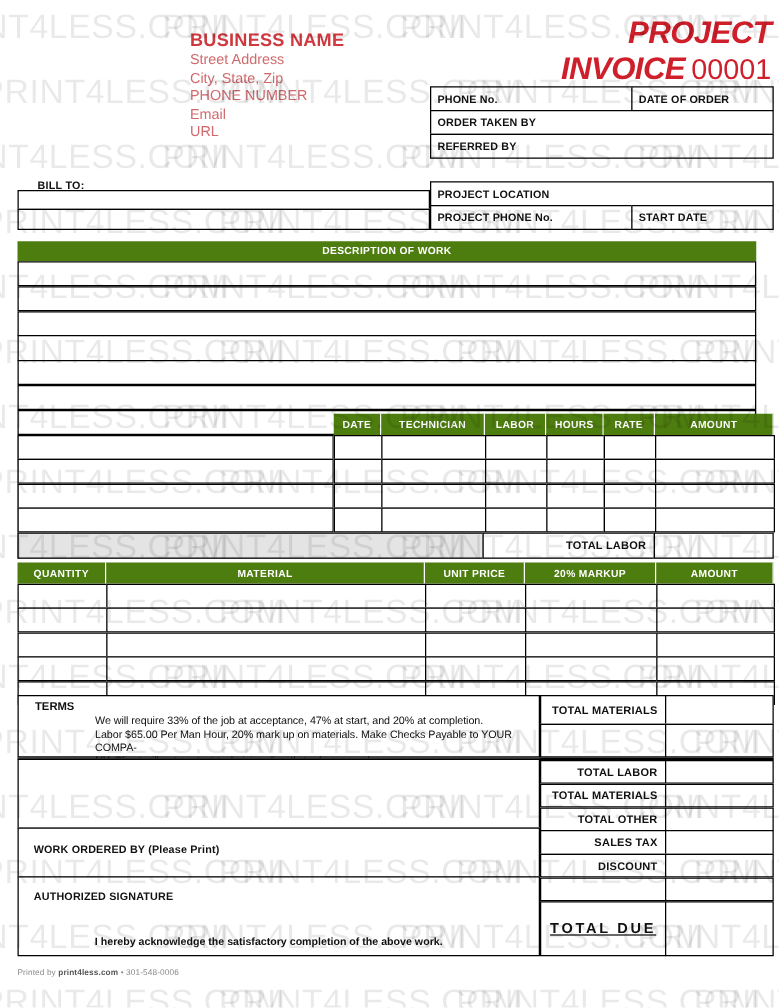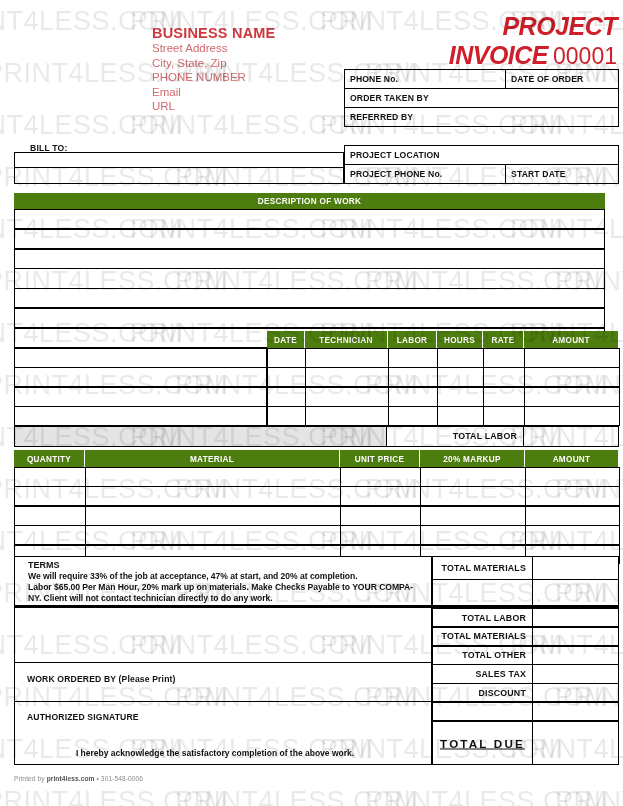--- a/index.html
+++ b/index.html
@@ -60,21 +60,21 @@
   
   .hline{position:absolute;background:#000;height:1px;}
   .thick{height:2px;background:#000;}
 
   
   .flab{position:absolute;font-size:8.6px;font-weight:bold;color:#111;letter-spacing:0.2px;white-space:nowrap;}
 
   
   #terms{position:absolute;left:28px;top:560px;width:400px;}
   #terms .th{font-size:9px;font-weight:bold;color:#111;line-height:11px;}
-  #terms .tb{font-size:8.6px;font-weight:bold;color:#111;line-height:10.8px;letter-spacing:-0.05px;}
+  #terms .tb{font-size:8.6px;font-weight:normal;color:#111;line-height:10.8px;letter-spacing:-0.05px;margin-left:48px;}
 
   .rowlab{
     position:absolute;right:6px;top:50%;transform:translateY(-50%);
     font-size:8.8px;font-weight:bold;color:#111;letter-spacing:0.2px;white-space:nowrap;
   }
   .rowlab.ctr{right:auto;left:50%;transform:translate(-50%,-50%);}
   .rowlab.big{font-size:11.6px;letter-spacing:2.2px;text-decoration:underline;}
 
   #ack{position:absolute;left:20px;top:748px;width:390px;text-align:center;
        font-size:8.5px;font-weight:bold;color:#111;}

